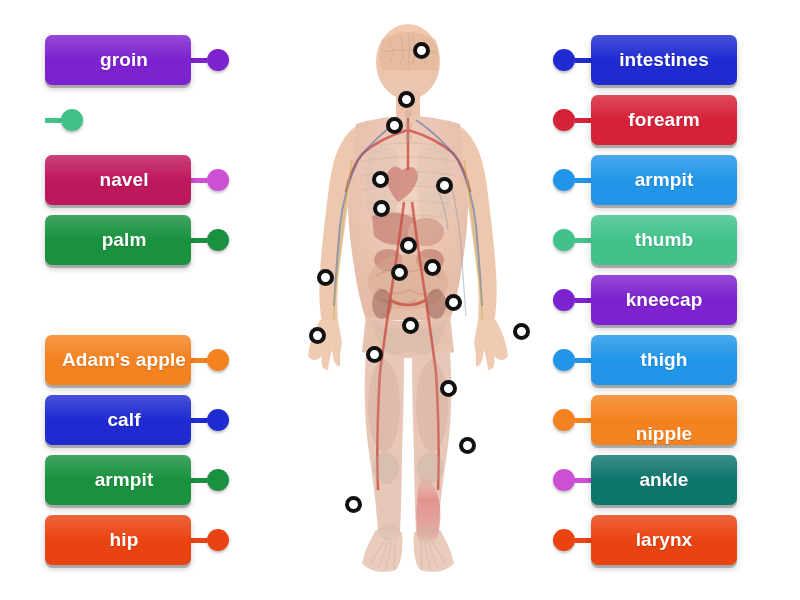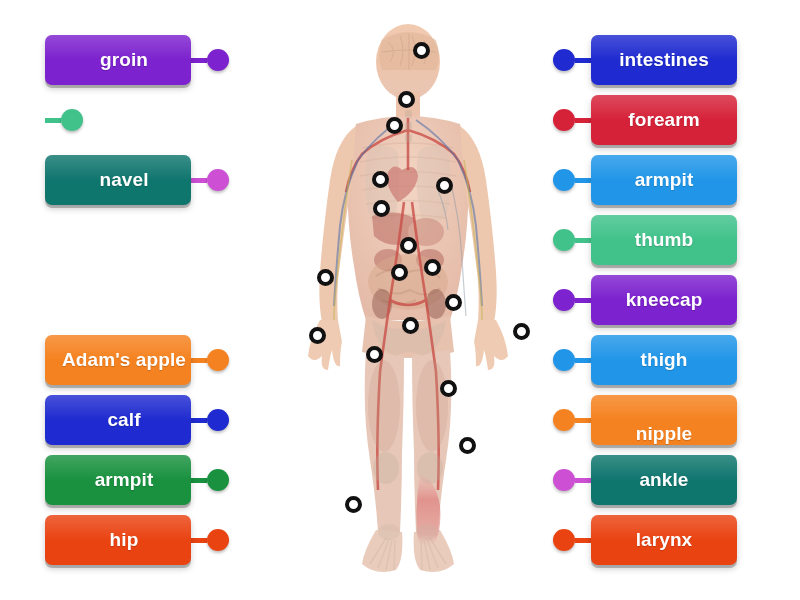--- a/index.html
+++ b/index.html
@@ -282,25 +282,32 @@
           <span class="btn-label">groin</span>
         </div>
         <div class="stem" style="background: rgb(124, 34, 206);"></div>
         <div class="dot" style="background: rgb(124, 34, 206);"></div>
       </div>
       <div class="row" style="top: 95px;">
         <div class="stem" style="background: rgb(65, 194, 139);"></div>
         <div class="dot" style="background: rgb(65, 194, 139);"></div>
       </div>
       <div class="row" style="top: 155px;">
-        <div class="btn" style="background: #0f766e;">
+        <div class="btn" style="background: #be185d;">
           <span class="btn-label">navel</span>
         </div>
         <div class="stem" style="background: rgb(204, 79, 212);"></div>
         <div class="dot" style="background: rgb(204, 79, 212);"></div>
+      </div>
+      <div class="row" style="top: 215px;">
+        <div class="btn" style="background: rgb(25, 145, 63);">
+          <span class="btn-label">palm</span>
+        </div>
+        <div class="stem" style="background: rgb(25, 145, 63);"></div>
+        <div class="dot" style="background: rgb(25, 145, 63);"></div>
       </div>
       <div class="row" style="top: 335px;">
         <div class="btn" style="background: rgb(245, 130, 32);">
           <span class="btn-label">Adam's apple</span>
         </div>
         <div class="stem" style="background: rgb(245, 130, 32);"></div>
         <div class="dot" style="background: rgb(245, 130, 32);"></div>
       </div>
       <div class="row" style="top: 395px;">
         <div class="btn" style="background: rgb(31, 43, 208);">

